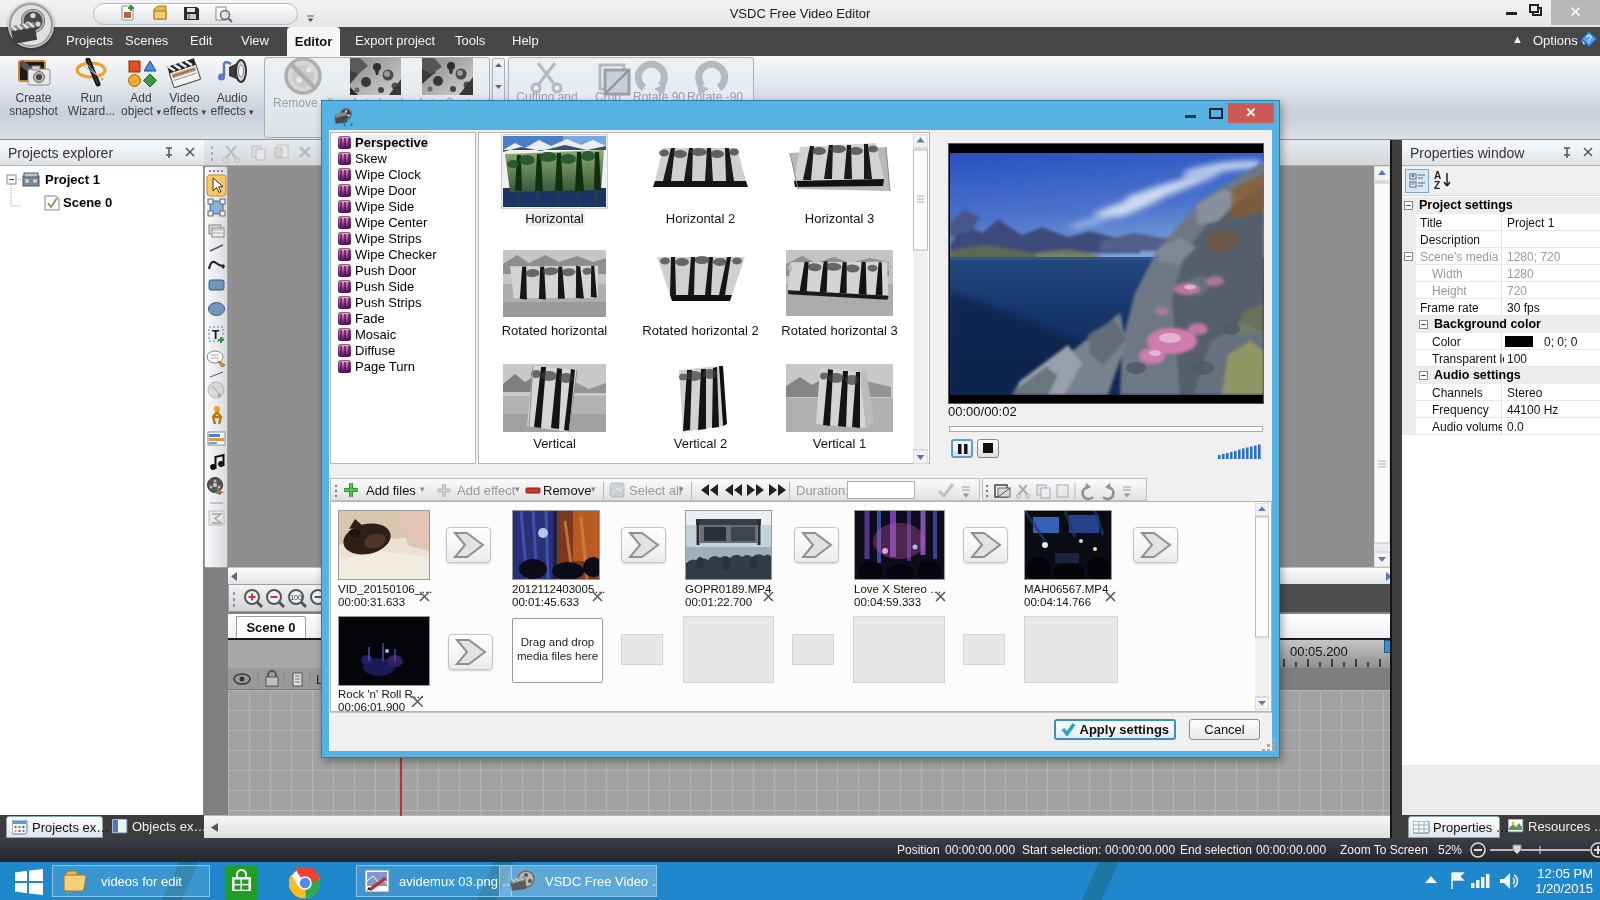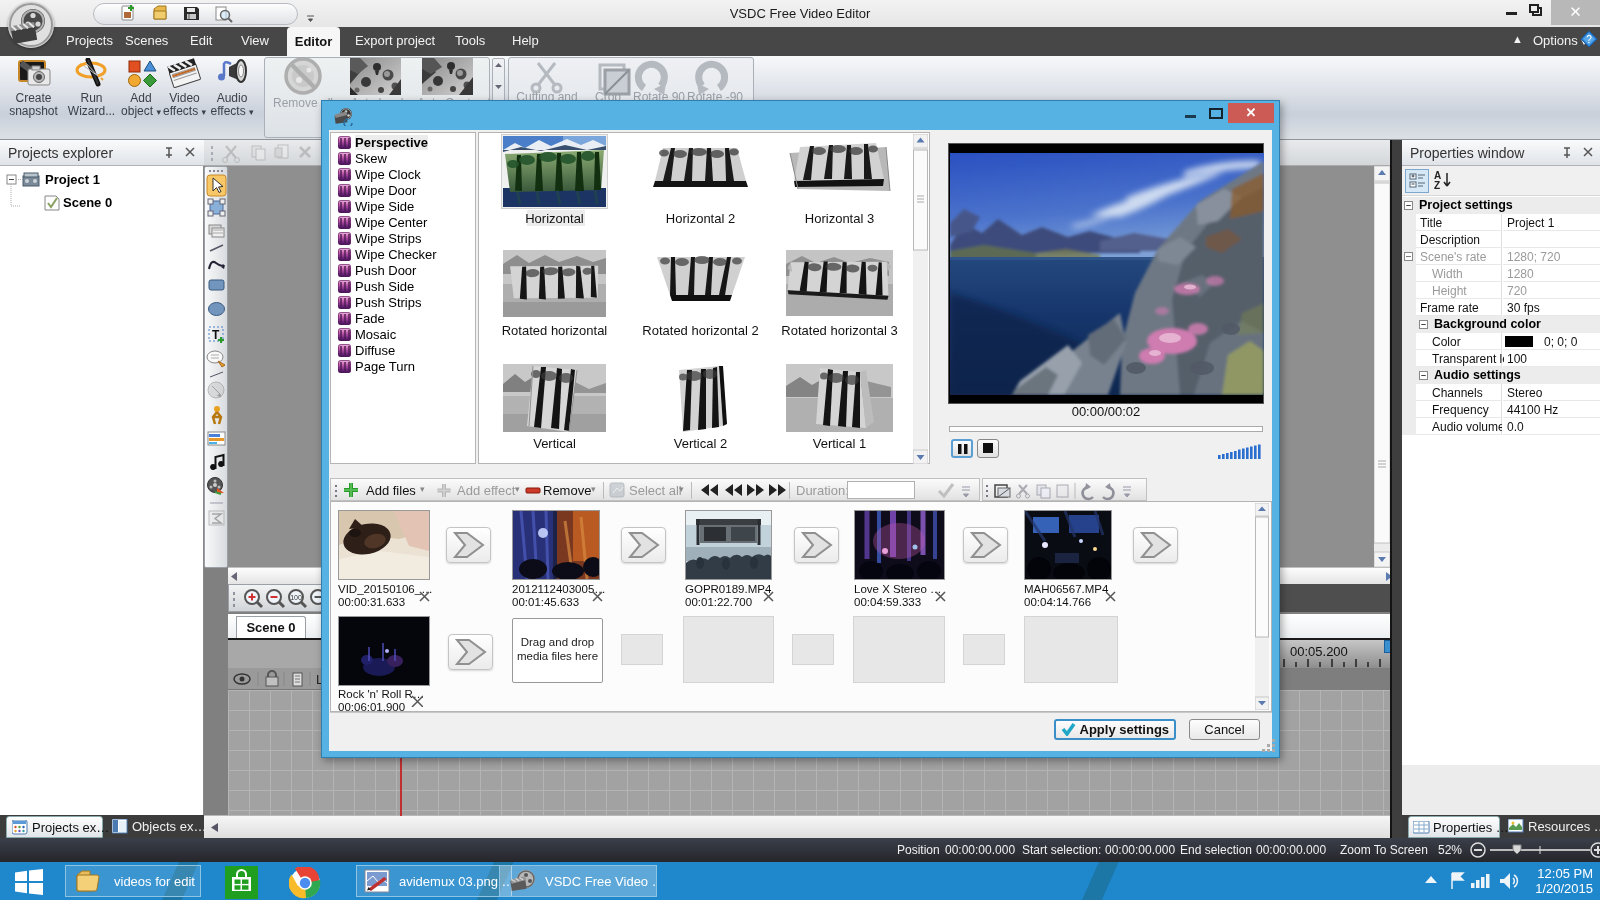--- a/index.html
+++ b/index.html
@@ -549,21 +549,21 @@
         <div class="cell"></div>
         <div class="cellv"></div>
         <span class="lab">Description</span>
       </div>
     <div class="prow" style="top:51px;color:#9a9a9a">
         <div class="pgut">
           <div class="pexp" style="left:2px;top:4px">–</div>
         </div>
         <div class="cell"></div>
         <div class="cellv"></div>
-        <span class="lab">Scene's rate</span>
+        <span class="lab">Scene's media</span>
         <span class="val">1280; 720</span>
       </div>
     <div class="prow" style="top:68px;color:#9a9a9a">
         <div class="pgut"></div>
         <div class="cell"></div>
         <div class="cellv"></div>
         <span class="lab" style="left:30px">Width</span>
         <span class="val">1280</span>
       </div>
     <div class="prow" style="top:85px;color:#9a9a9a">
@@ -668,21 +668,21 @@
     <div style="position:absolute;left:485px;top:-8px;width:18px;height:60px;background:#1a6a88;opacity:0.55;transform:rotate(24deg)"></div>
     <div style="position:absolute;left:1090px;top:-8px;width:18px;height:60px;background:#1a6a88;opacity:0.55;transform:rotate(24deg)"></div>
     <svg width="30" height="26" style="position:absolute;left:15px;top:7px">
         <g fill="#fff">
           <path d="M0 3.5 L12 1.8 V12 H0 Z"></path>
           <path d="M14 1.5 L28 0 V12 H14 Z"></path>
           <path d="M0 14 H12 V24.2 L0 22.5 Z"></path>
           <path d="M14 14 H28 V26 L14 24.5 Z"></path>
         </g>
       </svg>
-    <div class="abs tbtn" style="left:65px;width:136px">
+    <div class="abs tbtn" style="left:52px;width:158px">
       <svg width="28" height="24" style="position:absolute;left:9px;top:3px">
           <path d="M2 6 l5 -4 h8 v20 h-13 z" fill="#e8bc5c" stroke="#a07820"></path>
           <path d="M2 8 q0 -2 2 -2 h18 q2 0 2 2 l-2 12 q0 2 -2 2 h-16 q-2 0 -2 -2 z" fill="#f4d078" stroke="#a07820"></path>
         </svg>
       <span style="position:absolute;left:48px;top:8px;color:#fff;font-size:13px">videos for edit</span>
     </div>
     <div style="position:absolute;left:225px;top:4px;width:33px;height:33px;background:#1faa1f;border-radius:2px">
       <svg width="33" height="33">
           <rect x="0" y="0" width="33" height="33" fill="#1f9e1f"></rect>
           <path d="M12 11 v-2.5 a4.5 4.5 0 0 1 9 0 v2.5" fill="none" stroke="#fff" stroke-width="2"></path>
@@ -1074,21 +1074,21 @@
             <ellipse cx="240" cy="134" rx="6" ry="2.5"></ellipse>
             <ellipse cx="205" cy="200" rx="6" ry="3"></ellipse>
           </g>
         <g fill="#515a66" opacity=".9">
             <ellipse cx="186" cy="215" rx="10" ry="6"></ellipse>
             <ellipse cx="252" cy="215" rx="12" ry="7"></ellipse>
             <ellipse cx="281" cy="176" rx="9" ry="6"></ellipse>
           </g>
       </svg>
     </div>
-    <div class="abs" style="left:626px;top:303px;width:316px;height:16px;text-align:center;font-size:13px;color:#111">00:00/00:02</div>
+    <div class="abs" style="left:626px;top:303px;width:316px;height:16px;text-align:left;font-size:13px;color:#111">00:00/00:02</div>
     <div class="abs" style="left:627px;top:325px;width:314px;height:6px;background:#fdfdfd;border:1px solid #aaa"></div>
     <div class="abs pbtn" style="left:629px;top:338px;border:2px solid #5a9fd4"><svg width="20" height="16">
           <rect x="5" y="3" width="3.5" height="10" fill="#111"></rect>
           <rect x="11" y="3" width="3.5" height="10" fill="#111"></rect>
         </svg></div>
     <div class="abs pbtn" style="left:655px;top:338px"><svg width="20" height="16">
           <rect x="5" y="3" width="10" height="10" fill="#111"></rect>
         </svg></div>
     <svg class="abs" width="46" height="16" style="left:896px;top:343px">
         <g fill="#2a6fd0">

